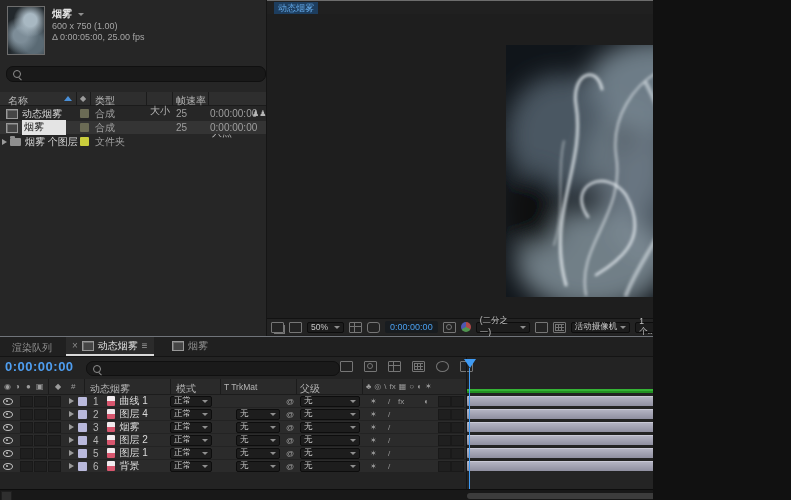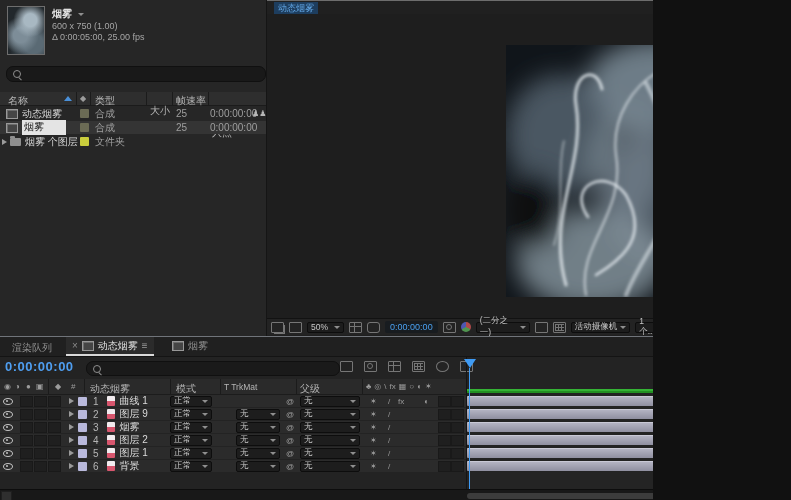--- a/index.html
+++ b/index.html
@@ -286,21 +286,21 @@
 
     <div class="tl-row" style="top:71px;">
       <span class="eye" style="margin-left:3px;"></span>
       <span class="cell-box" style="margin-left:7px;"></span>
         <span class="cell-box" style="margin-left:1px;"></span>
         <span class="cell-box" style="margin-left:1px;"></span>
       <span class="arrow-r" style="margin-left:8px;"></span>
       <span class="lab" style="margin-left:4px;background:#b9b9dc;"></span>
       <span style="margin-left:6px;color:#b5b5b5;">2</span>
       <span class="psd" style="margin-left:8px;"></span>
-      <span style="margin-left:5px;color:#dadada;">图层 9</span>
+      <span style="margin-left:5px;color:#dadada;">图层 4</span>
       <span class="dd abs" style="left:170px;width:42px;">
         <span>正常</span>
           <span class="caret"></span>
         </span>
       <span class="dd abs" style="left:236px;width:44px;">
         <span>无</span>
           <span class="caret"></span>
         </span>
       <span class="abs glyph" style="left:286px;top:2px;">@</span>
       <span class="dd abs" style="left:300px;width:60px;">

